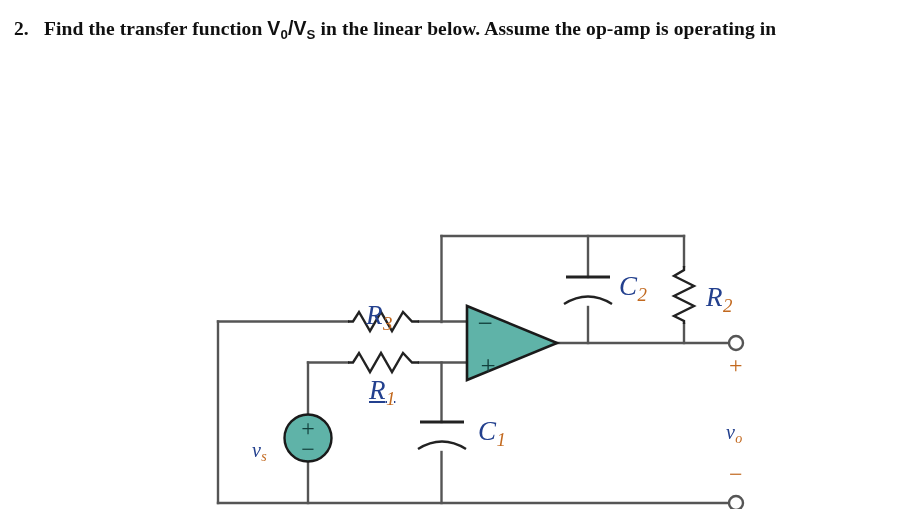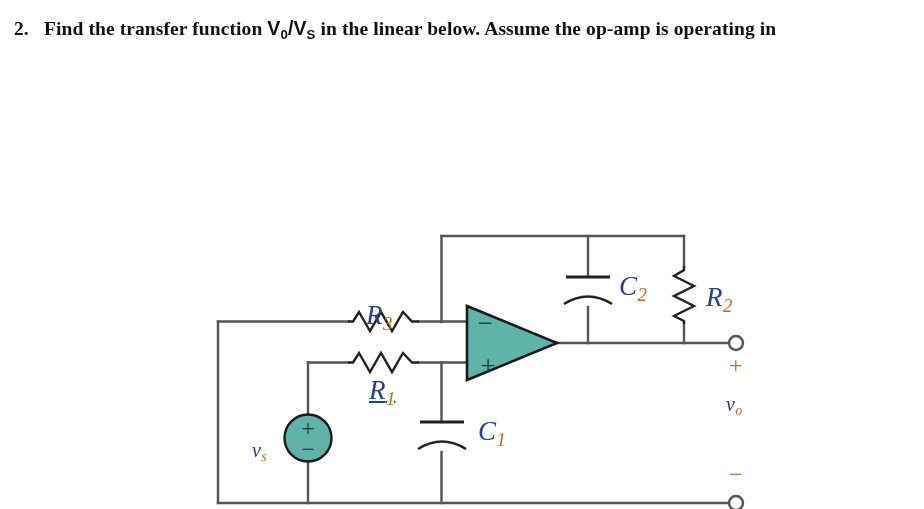--- a/index.html
+++ b/index.html
@@ -195,21 +195,21 @@
     </div>
 
     <div class="lbl lbl-big" style="left:619px; top:203px;">
       <span>C</span><span class="sub">2</span>
     </div>
 
     <div class="lbl lbl-small" style="left:252px; top:370px;">
       <span>v</span><span class="sub">s</span>
     </div>
 
-    <div class="lbl lbl-small" style="left:726px; top:324px;">
+    <div class="lbl lbl-small" style="left:726px; top:352px;">
       <span>v</span><span class="sub">o</span>
     </div>
 
     <div class="sign" style="left:729px; top:283px;">+</div>
     <div class="sign" style="left:729px; top:392px;">−</div>
 
   </div>
 
 </div>
 

